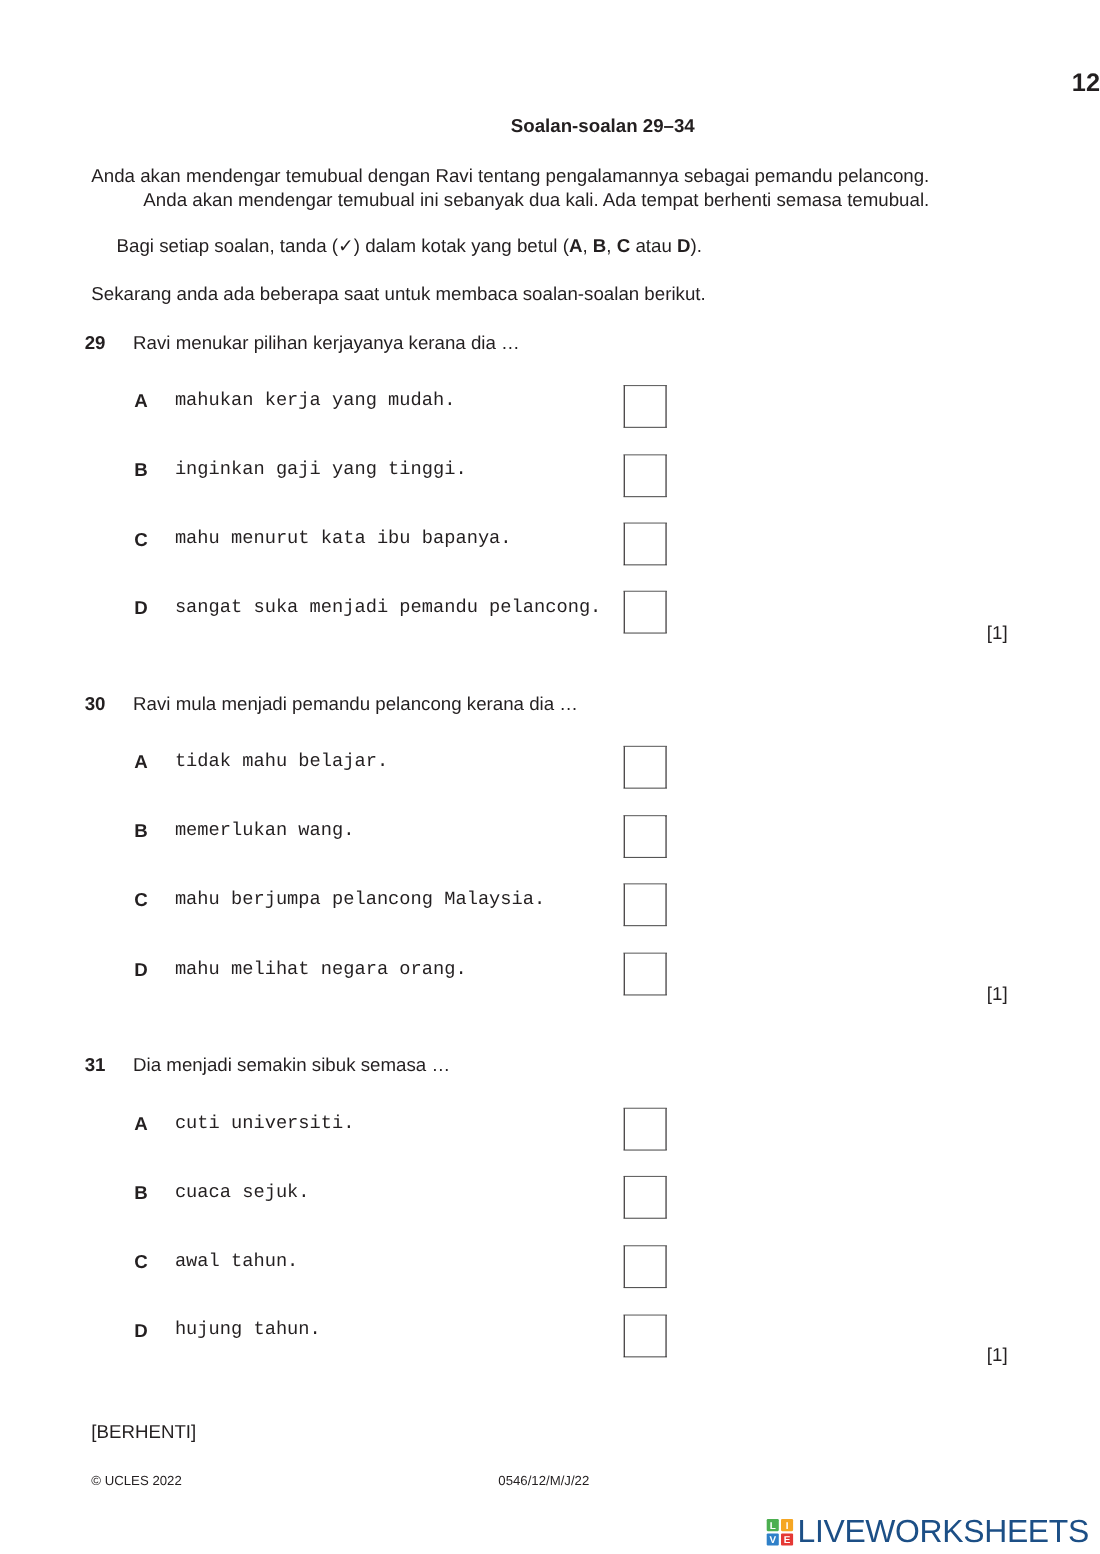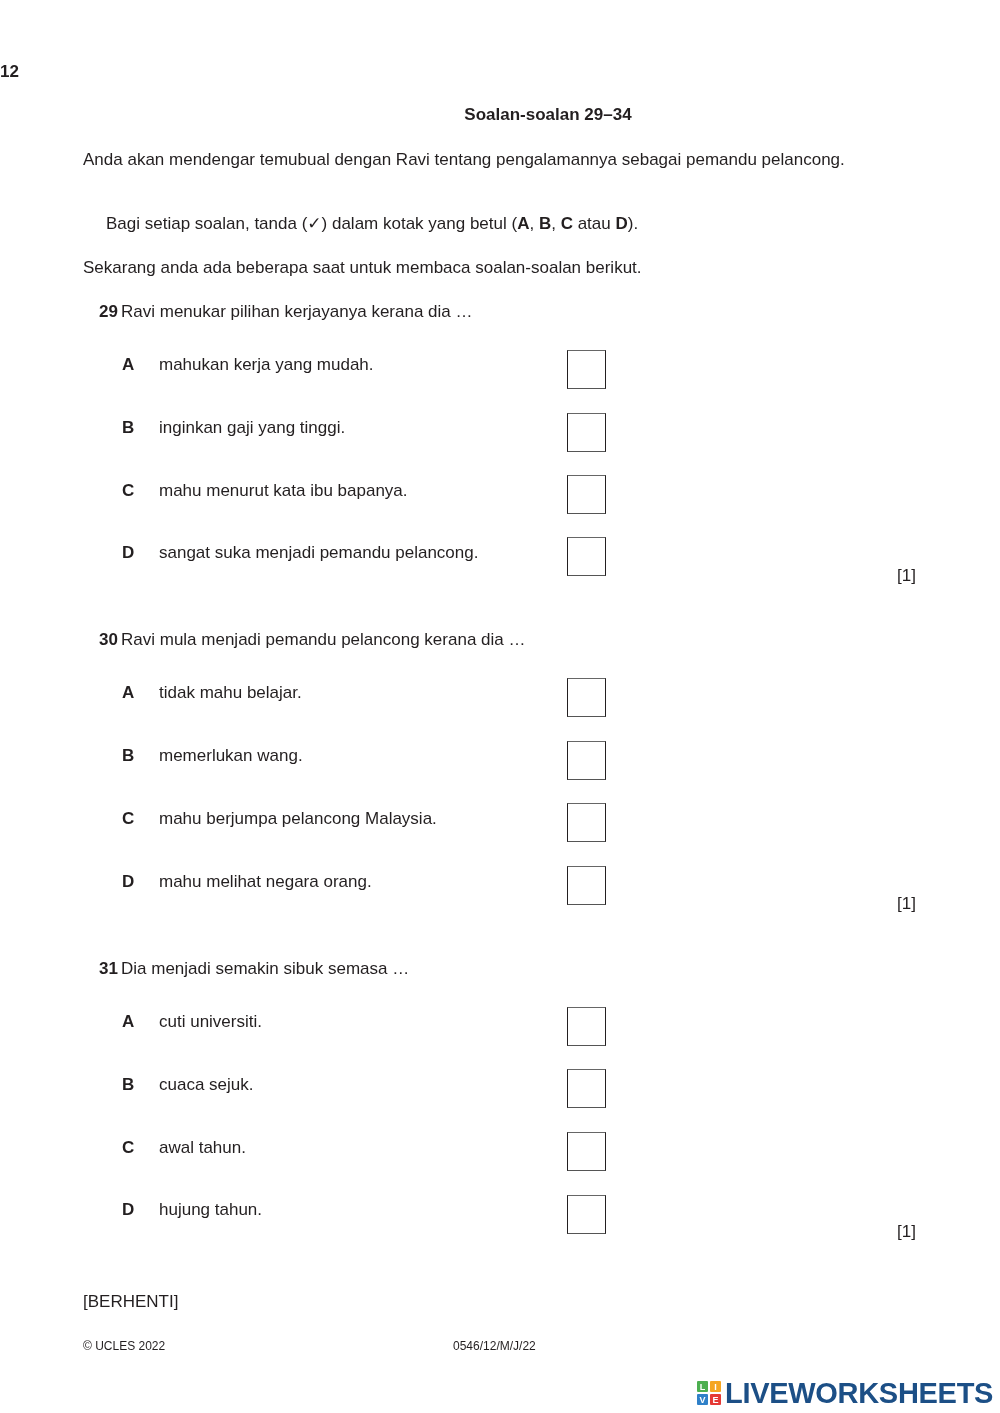--- a/index.html
+++ b/index.html
@@ -2,44 +2,45 @@
 <html><head>
   <meta charset="utf-8">
   <style>
     html, body { margin: 0; padding: 0; }
     body {
       width: 1000px; height: 1413px; background: #ffffff;
       font-family: "Liberation Sans", sans-serif; color: #231f20;
       position: relative; overflow: hidden;
     }
     .abs { position: absolute; }
-    .page-number { left: 0; width: 1000px; top: 62px; text-align: left; font-size: 17px; font-weight: bold; }
+    .page-number { left: 0; width: 1000px; top: 62px; text-align: right; font-size: 23px; font-weight: bold; }
     .section-title { left: 0; width: 1000px; top: 105px; text-align: center; font-size: 17px; font-weight: bold; padding-left: 48px; }
     .para { left: 83px; font-size: 17px; line-height: 22px; }
-    .q-num { left: 99px; font-size: 17px; font-weight: bold; }
+    .q-num { left: 77px; font-size: 17px; font-weight: bold; }
     .q-stem { left: 121px; font-size: 17px; }
     .opt-letter { left: 122px; font-size: 17px; font-weight: bold; }
-    .opt-text { left: 159px; font-size: 17px; }
+    .opt-text { left: 159px; font-size: 17px; font-family: Liberation Mono, monospace; }
     .box { left: 567px; width: 37px; height: 37px; border: 1px solid #231f20; border-top-color:#666; border-bottom-color:#555; background:#fff; cursor: pointer; }
     .mark { left: 880px; width: 36px; text-align: right; font-size: 17px; }
     .stop { left: 83px; font-size: 17px; }
     .footer { font-size: 12px; color: #231f20; }
     .brand { left: 697px; top: 1378px; height: 30px; display: flex; align-items: center; }
     .live-grid { display: grid; grid-template-columns: 11px 11px; grid-template-rows: 11px 11px; gap: 2px; margin-right: 4px; }
     .live-grid span { display:flex; align-items:center; justify-content:center; font-size:9px; font-weight:bold; color:#fff; border-radius:1px; }
-    .brand-text { font-size: 29px; font-weight: bold; color: #1c4f86; letter-spacing: -0.3px; }
+    .brand-text { font-size: 29px; font-weight: normal; color: #1c4f86; letter-spacing: -0.3px; }
   </style>
 </head>
 <body>
 
 <div class="abs page-number">12</div>
 <div class="abs section-title">Soalan-soalan 29–34</div>
 
 <div class="abs para" style="top:149px;text-align:right;">
   <div>Anda akan mendengar temubual dengan Ravi tentang pengalamannya sebagai pemandu pelancong.</div>
+  <div>Anda akan mendengar temubual ini sebanyak dua kali. Ada tempat berhenti semasa temubual.</div>
 </div>
 
 <div class="abs para" style="top:213px;margin-left:23px;"><span>Bagi setiap soalan, tanda (</span><span>✓</span><span>) dalam kotak yang betul (</span><b>A</b><span>, </span><b>B</b><span>, </span><b>C</b><span> atau </span><b>D</b><span>).</span></div>
 
 <div class="abs para" style="top:257px;">Sekarang anda ada beberapa saat untuk membaca soalan-soalan berikut.</div>
 
 <div>
   <div class="abs q-num" style="top:302px;">29</div>
   <div class="abs q-stem" style="top:302px;">Ravi menukar pilihan kerjayanya kerana dia …</div>
 

